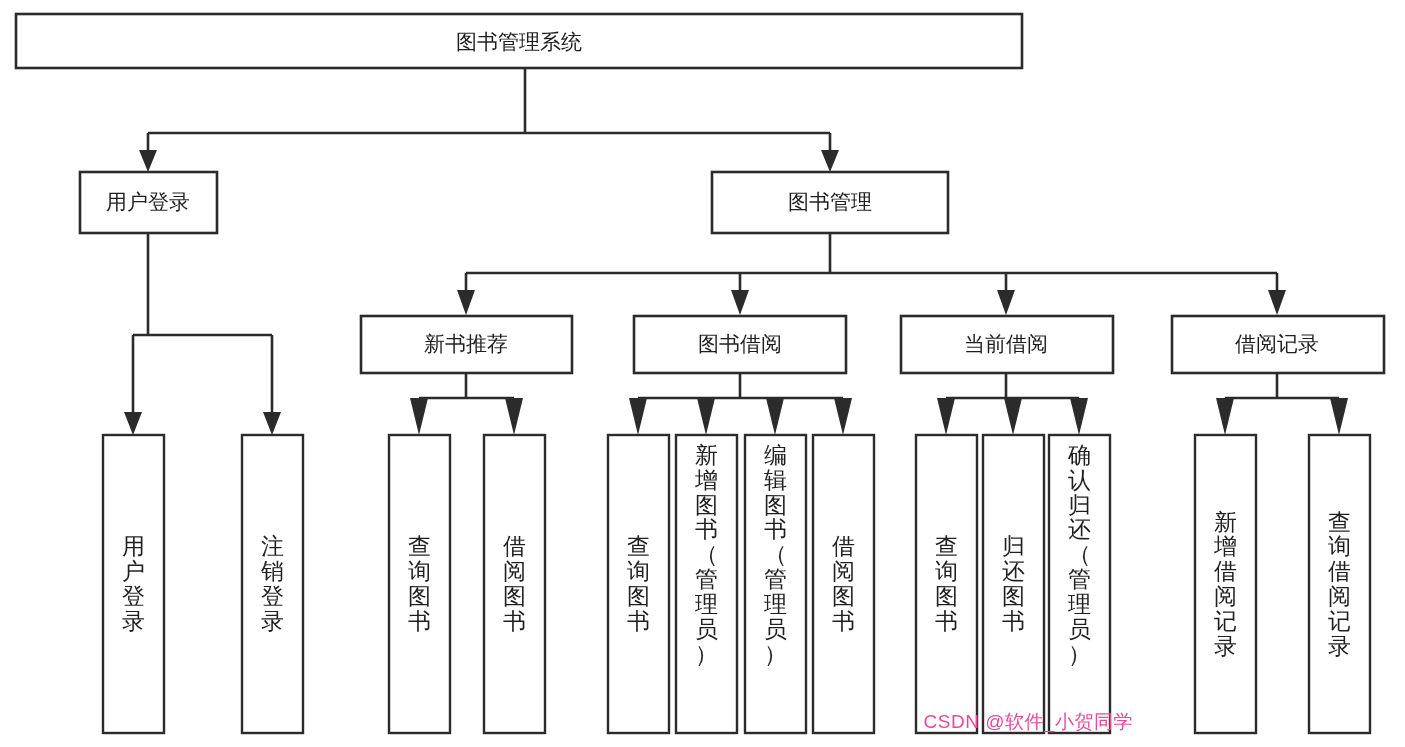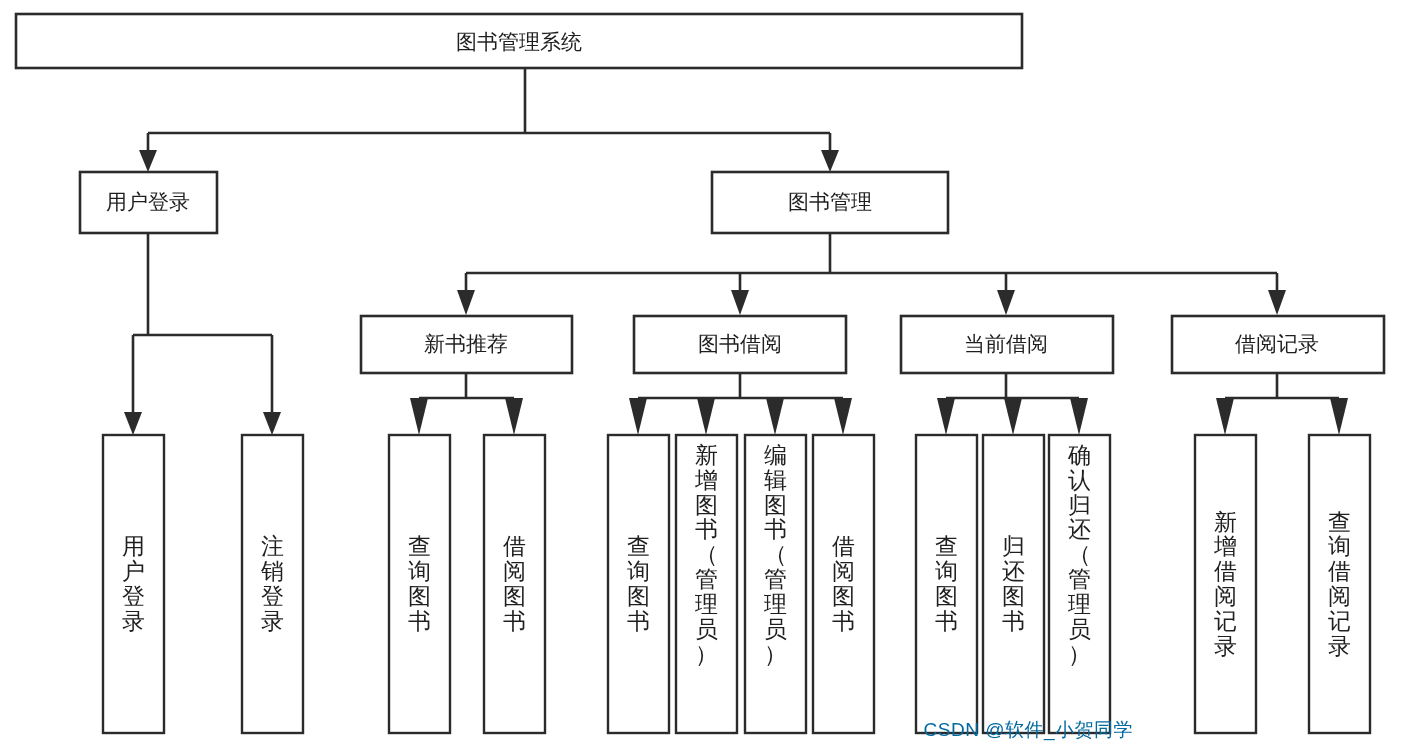--- a/index.html
+++ b/index.html
@@ -66,24 +66,24 @@
     letter-spacing: 0px;
     pointer-events: none;
     text-align: center;
   }
   .vert-text-wrap span {
     display: block;
   }
   .watermark {
     position: absolute;
     right: 8px;
-    bottom: 4px;
+    bottom: 12px;
     font-family: "Liberation Sans", sans-serif;
     font-size: 19px;
-    color: #0369a1;
+    color: #ec4899;
     white-space: nowrap;
     letter-spacing: 0.5px;
   }
 </style>
 </head>
 <body>
 
 <div id="diagram-root">
 
   <svg id="flow" viewBox="0 0 1405 747" xmlns="http://www.w3.org/2000/svg">

